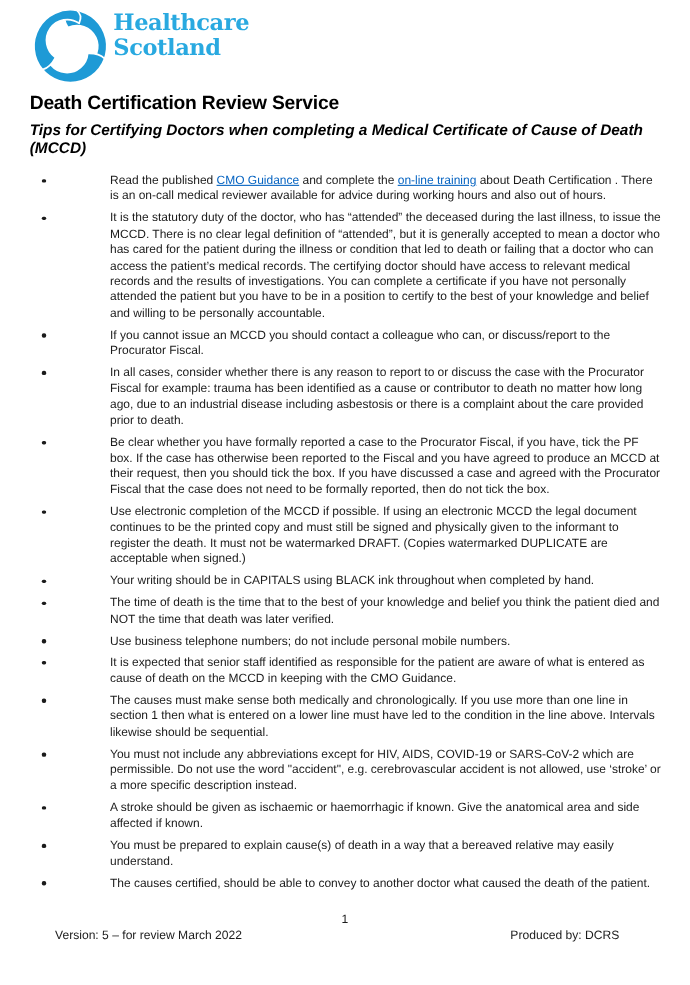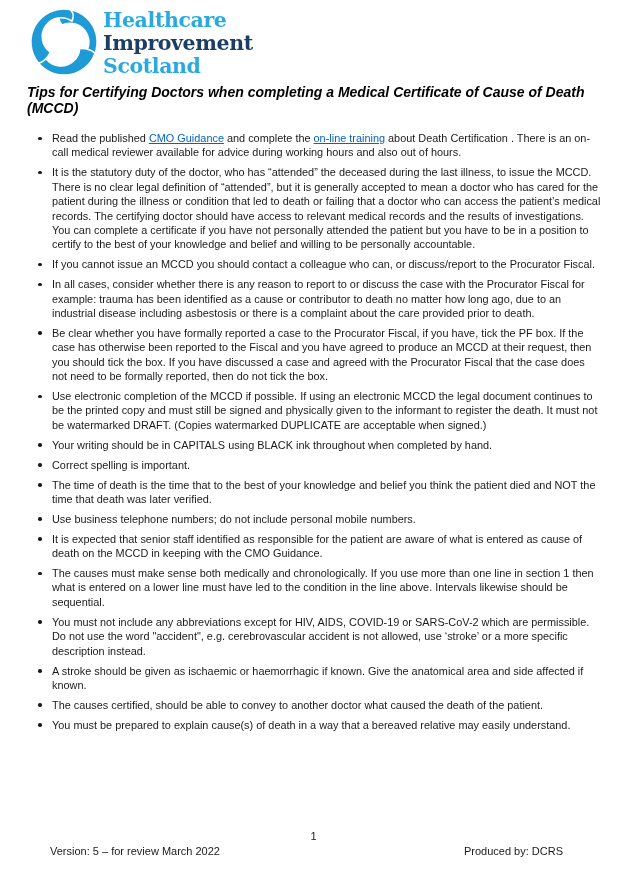--- a/index.html
+++ b/index.html
@@ -49,20 +49,21 @@
     margin: 15px 0 0 0;
     padding: 0 26px 0 38px;
   }
   ul.tips li {
     display: flex;
     align-items: flex-start;
     margin-bottom: 5.5px;
     font-size: 10.9px;
     line-height: 14.4px;
     color: #1b1b1b;
+    gap: 48px;
   }
   .dot {
     flex: 0 0 auto;
     width: 3.5px; height: 3.5px;
     border-radius: 50%;
     background: #1b1b1b;
     margin: 5.5px 10.5px 0 0;
   }
   .tip-text { flex: 1 1 auto; }
   .doc-link { color: #0563C1; text-decoration: underline; cursor: pointer; }
@@ -86,25 +87,25 @@
   <div class="logo-row">
     <svg class="knot" viewBox="0 0 100 100" aria-hidden="true">
       <g fill="#1E9AD6" stroke="#ffffff" stroke-width="2.2" stroke-linejoin="round">
         <path d="M42 4.7 A46 46 0 0 1 85.2 79.6 Q76.5 83.5 69.5 74 A25 25 0 0 0 47 26.5 Q39.5 14.5 42 4.7 Z"></path>
         <path d="M42 4.7 A46 46 0 0 1 85.2 79.6 Q76.5 83.5 69.5 74 A25 25 0 0 0 47 26.5 Q39.5 14.5 42 4.7 Z" transform="rotate(120 50 50)"></path>
         <path d="M42 4.7 A46 46 0 0 1 85.2 79.6 Q76.5 83.5 69.5 74 A25 25 0 0 0 47 26.5 Q39.5 14.5 42 4.7 Z" transform="rotate(240 50 50)"></path>
       </g>
     </svg>
     <div class="wordmark">
       <div class="wm-light">Healthcare</div>
-      <div class="wm-dark">Improvement</div>
       <div class="wm-light">Scotland</div>
     </div>
   </div>
 
+  <h1 class="doc-title">Death Certification Review Service</h1>
   <p class="doc-subtitle">Tips for Certifying Doctors when completing a Medical Certificate of Cause of Death (MCCD)</p>
 
   <ul class="tips">
       <li>
         <span class="dot"></span>
         <span class="tip-text"><span>Read the published </span><a href="#" class="doc-link">CMO Guidance</a><span> and complete the </span><a href="#" class="doc-link">on-line training</a><span> about Death Certification . There is an on-call medical reviewer available for advice during working hours and also out of hours.</span></span>
       </li>
       <li>
         <span class="dot"></span>
         <span class="tip-text"><span>It is the statutory duty of the doctor, who has “attended” the deceased during the last illness, to issue the MCCD. There is no clear legal definition of “attended”, but it is generally accepted to mean a doctor who has cared for the patient during the illness or condition that led to death or failing that a doctor who can access the patient’s medical records. The certifying doctor should have access to relevant medical records and the results of investigations. You can complete a certificate if you have not personally attended the patient but you have to be in a position to certify to the best of your knowledge and belief and willing to be personally accountable.</span></span>
@@ -124,24 +125,20 @@
       <li>
         <span class="dot"></span>
         <span class="tip-text"><span>Use electronic completion of the MCCD if possible. If using an electronic MCCD the legal document continues to be the printed copy and must still be signed and physically given to the informant to register the death. It must not be watermarked DRAFT. (Copies watermarked DUPLICATE are acceptable when signed.)</span></span>
       </li>
       <li>
         <span class="dot"></span>
         <span class="tip-text"><span>Your writing should be in CAPITALS using BLACK ink throughout when completed by hand.</span></span>
       </li>
       <li>
         <span class="dot"></span>
-        <span class="tip-text"><span>Correct spelling is important.</span></span>
-      </li>
-      <li>
-        <span class="dot"></span>
         <span class="tip-text"><span>The time of death is the time that to the best of your knowledge and belief you think the patient died and NOT the time that death was later verified.</span></span>
       </li>
       <li>
         <span class="dot"></span>
         <span class="tip-text"><span>Use business telephone numbers; do not include personal mobile numbers.</span></span>
       </li>
       <li>
         <span class="dot"></span>
         <span class="tip-text"><span>It is expected that senior staff identified as responsible for the patient are aware of what is entered as cause of death on the MCCD in keeping with the CMO Guidance.</span></span>
       </li>
@@ -152,25 +149,25 @@
       <li>
         <span class="dot"></span>
         <span class="tip-text"><span>You must not include any abbreviations except for HIV, AIDS, COVID-19 or SARS-CoV-2 which are permissible. Do not use the word "accident", e.g. cerebrovascular accident is not allowed, use ‘stroke’ or a more specific description instead.</span></span>
       </li>
       <li>
         <span class="dot"></span>
         <span class="tip-text"><span>A stroke should be given as ischaemic or haemorrhagic if known. Give the anatomical area and side affected if known.</span></span>
       </li>
       <li>
         <span class="dot"></span>
-        <span class="tip-text"><span>The causes certified, should be able to convey to another doctor what caused the death of the patient.</span></span>
+        <span class="tip-text"><span>You must be prepared to explain cause(s) of death in a way that a bereaved relative may easily understand.</span></span>
       </li>
       <li>
         <span class="dot"></span>
-        <span class="tip-text"><span>You must be prepared to explain cause(s) of death in a way that a bereaved relative may easily understand.</span></span>
+        <span class="tip-text"><span>The causes certified, should be able to convey to another doctor what caused the death of the patient.</span></span>
       </li>
     </ul>
 
   <div class="footer-pagenum">1</div>
   <div class="footer-row">
     <span>Version: 5 – for review March 2022</span>
     <span>Produced by: DCRS</span>
   </div>
 
 </div>

